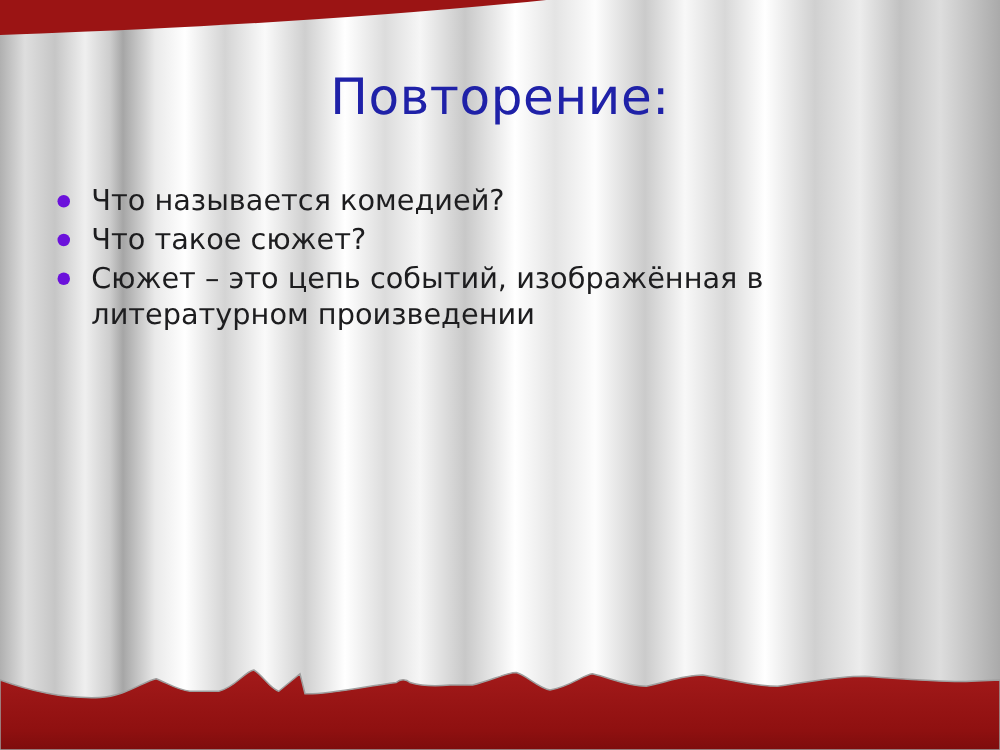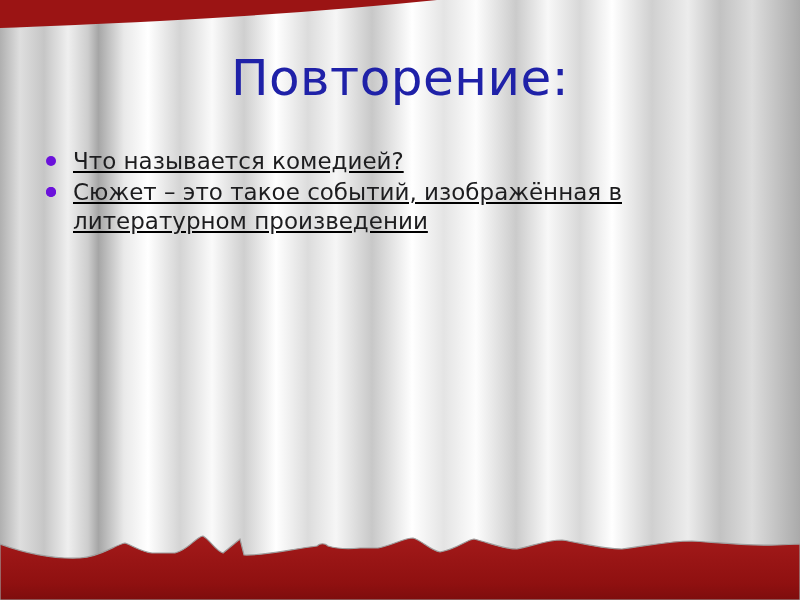--- a/index.html
+++ b/index.html
@@ -25,35 +25,34 @@
       #ffffff 76.5%, #d0d0d0 81.5%, #ececec 86%, #c2c2c2 90%,
       #dddddd 94%, #aaaaaa 100%);
   }
 
   .title {
     position: absolute;
     top: 56px;
     left: 0;
     width: 100%;
     text-align: center;
-    font-size: 50px;
+    font-size: 40px;
     line-height: 44px;
     letter-spacing: 0.5px;
     color: var(--title-blue, #1f21a8);
   }
 
   .bullet-list {
     position: absolute;
     top: 147px;
     left: 40px;
     width: 721px;
     list-style: none;
     margin: 0;
     padding: 0;
-    text-decoration: underline;
   }
   .bullet-item {
     position: relative;
     padding-left: 33px;
     width: 688px;
     font-size: 23px;
     line-height: 29px;
     margin-bottom: 2px;
     color: var(--body-text, #1d1d1f);
   }
@@ -91,24 +90,25 @@
 
   <div class="title">Повторение:</div>
 
   <ul class="bullet-list">
     <li class="bullet-item">
       <span class="bullet-dot"></span>
       <span>Что называется комедией?</span>
     </li>
     <li class="bullet-item">
       <span class="bullet-dot"></span>
+      <span>Что такое сюжет?</span>
     </li>
     <li class="bullet-item">
       <span class="bullet-dot"></span>
-      <span>Сюжет – это такое событий, изображённая в литературном произведении</span>
+      <span>Сюжет – это цепь событий, изображённая в литературном произведении</span>
     </li>
   </ul>
 
   <svg class="bottom-band" width="800" height="72" viewBox="0 0 800 72" aria-hidden="true">
     <defs>
       <linearGradient id="redGrad" x1="0" y1="0" x2="0" y2="1">
         <stop offset="0" stop-color="#a31a1a"></stop>
         <stop offset="0.75" stop-color="#8f1010"></stop>
         <stop offset="1" stop-color="#7e0d0d"></stop>
       </linearGradient>

